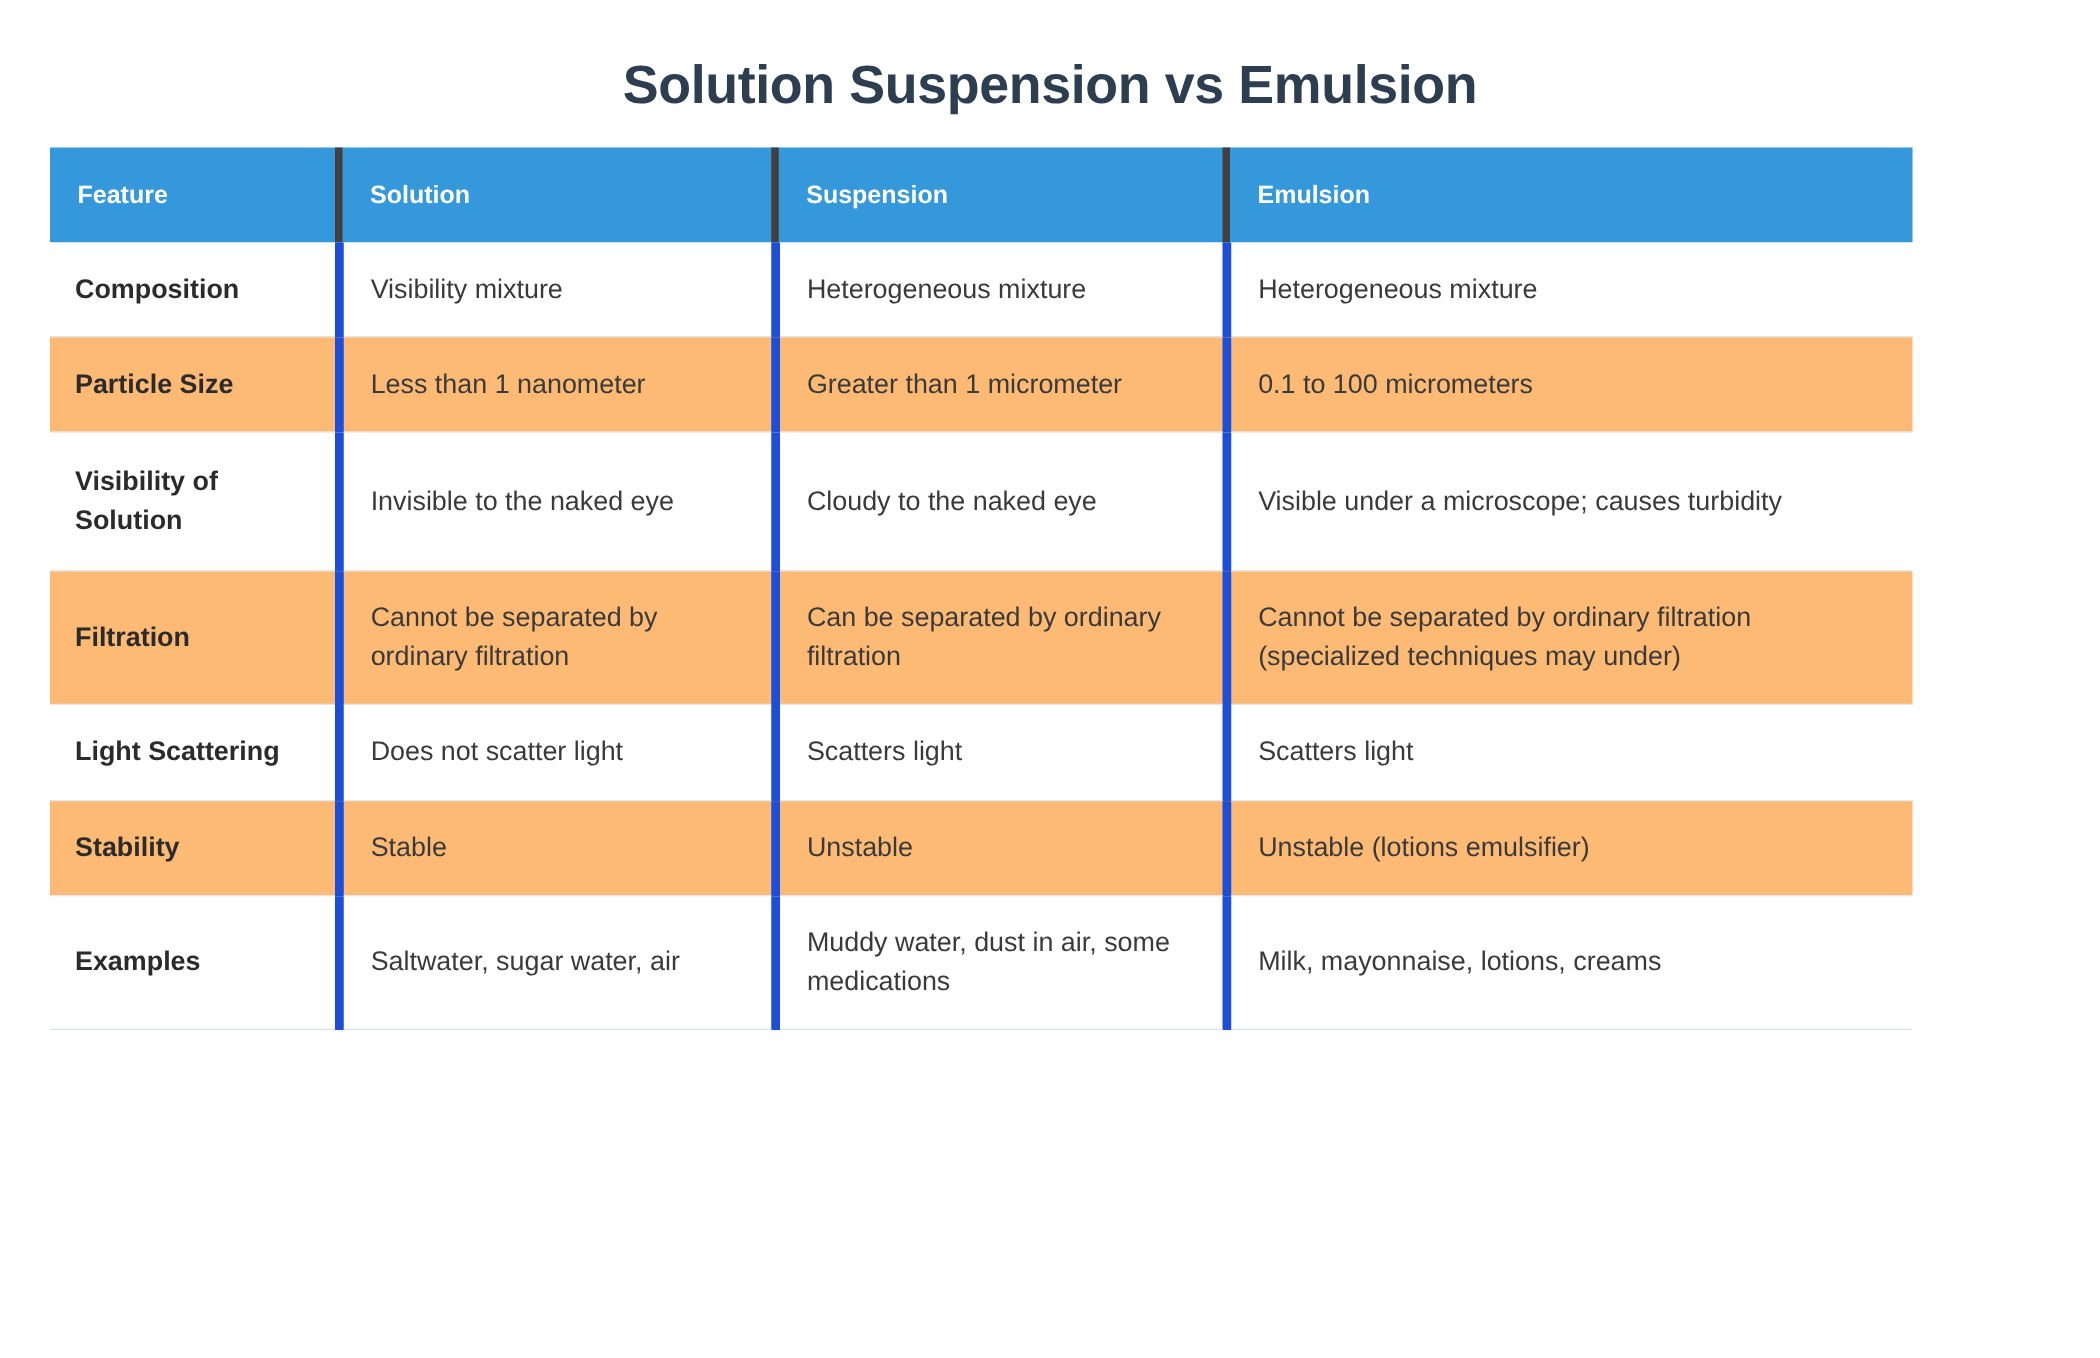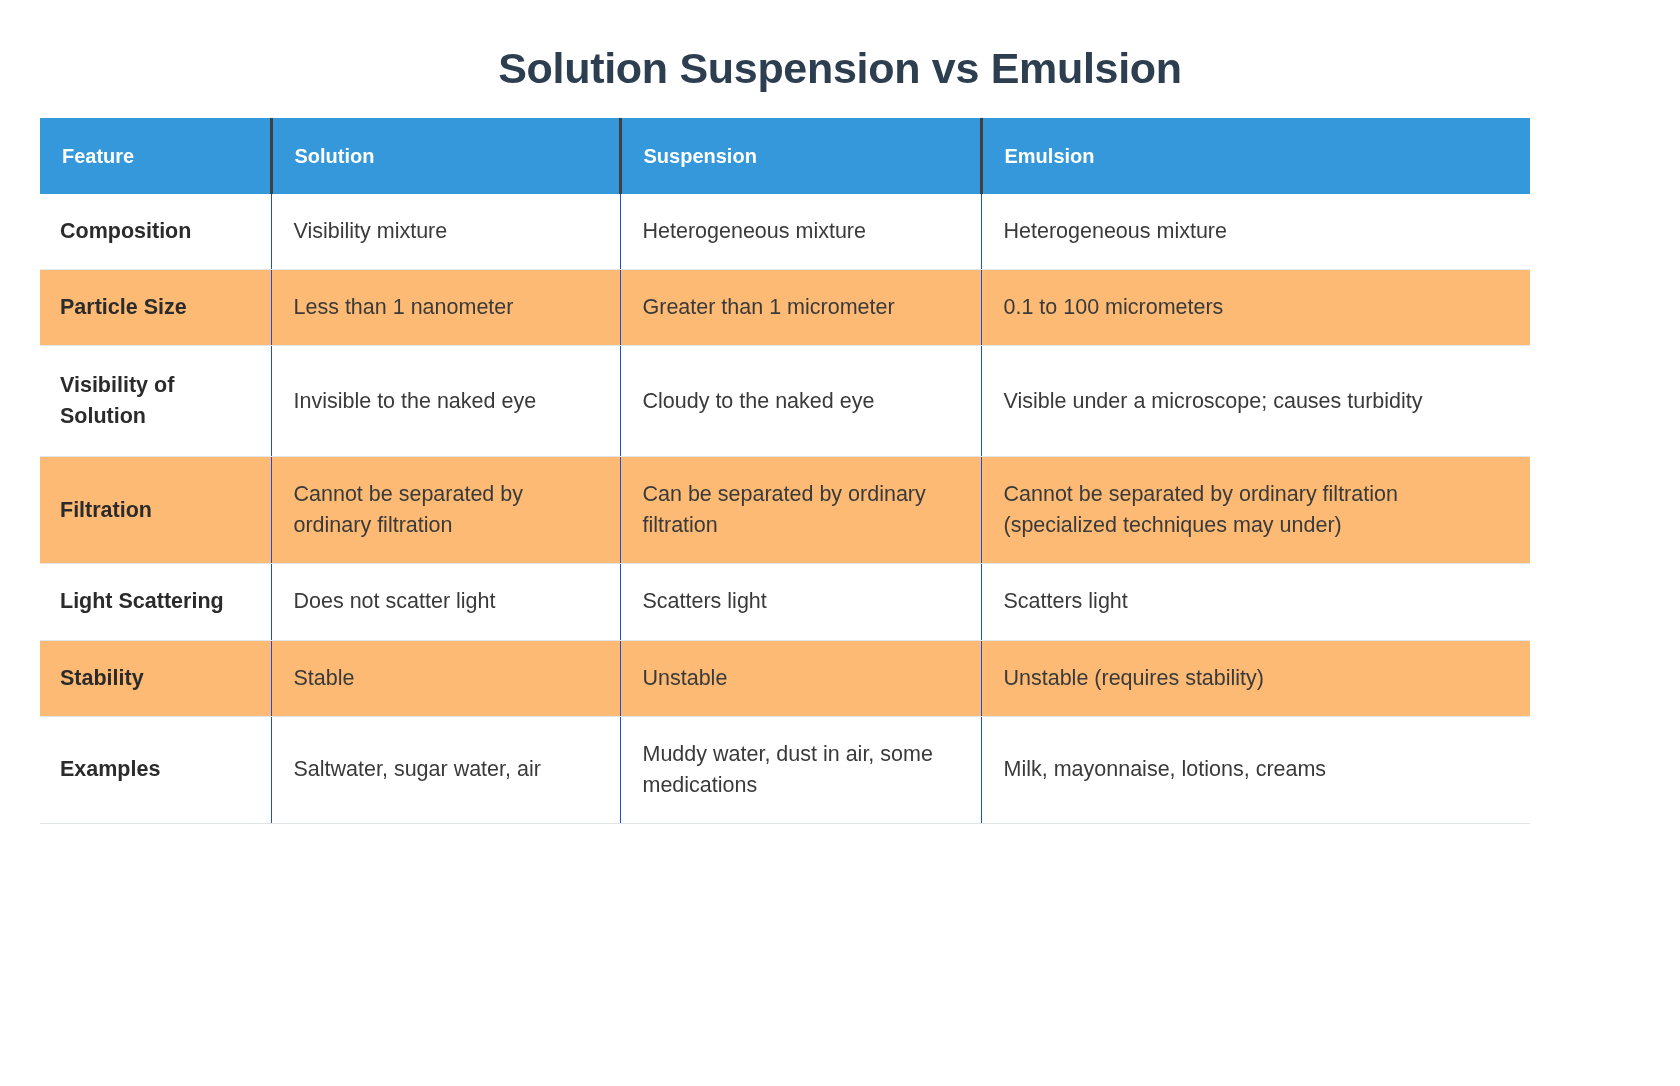--- a/index.html
+++ b/index.html
@@ -47,30 +47,30 @@
   table.cmp col.c2 { width: 361px; }
   table.cmp col.c3 { width: 549px; }
 
   thead th {
     background: #3498db;
     color: #ffffff;
     font-size: 20px;
     font-weight: bold;
     text-align: left;
     padding: 26px 24px 26px 22px;
-    border-right: 3px solid #404040;
+    border-right: 6px solid #404040;
     vertical-align: middle;
     line-height: 1.2;
   }
   thead th:last-child { border-right: none; }
 
   tbody td {
     font-size: 21.5px;
     padding: 22px 24px 22px 22px;
-    border-right: 1px solid #1d4ed8;
+    border-right: 7px solid #1d4ed8;
     border-bottom: 1px solid #e3e7ea;
     vertical-align: middle;
     line-height: 1.45;
     color: #3a3a3a;
     font-weight: 400;
   }
   tbody td:last-child { border-right: none; }
   tbody tr:last-child td { border-bottom: 1px solid #dfe4e8; }
 
   tbody td.feature {
@@ -145,21 +145,21 @@
           <td class="feature">Light Scattering</td>
           <td>Does not scatter light</td>
           <td>Scatters light</td>
           <td>Scatters light</td>
         </tr>
 
         <tr class="even">
           <td class="feature">Stability</td>
           <td>Stable</td>
           <td>Unstable</td>
-          <td>Unstable (requires stability)</td>
+          <td>Unstable (lotions emulsifier)</td>
         </tr>
 
         <tr class="odd">
           <td class="feature">Examples</td>
           <td>Saltwater, sugar water, air</td>
           <td>Muddy water, dust in air, some medications</td>
           <td>Milk, mayonnaise, lotions, creams</td>
         </tr>
 
       </tbody>

